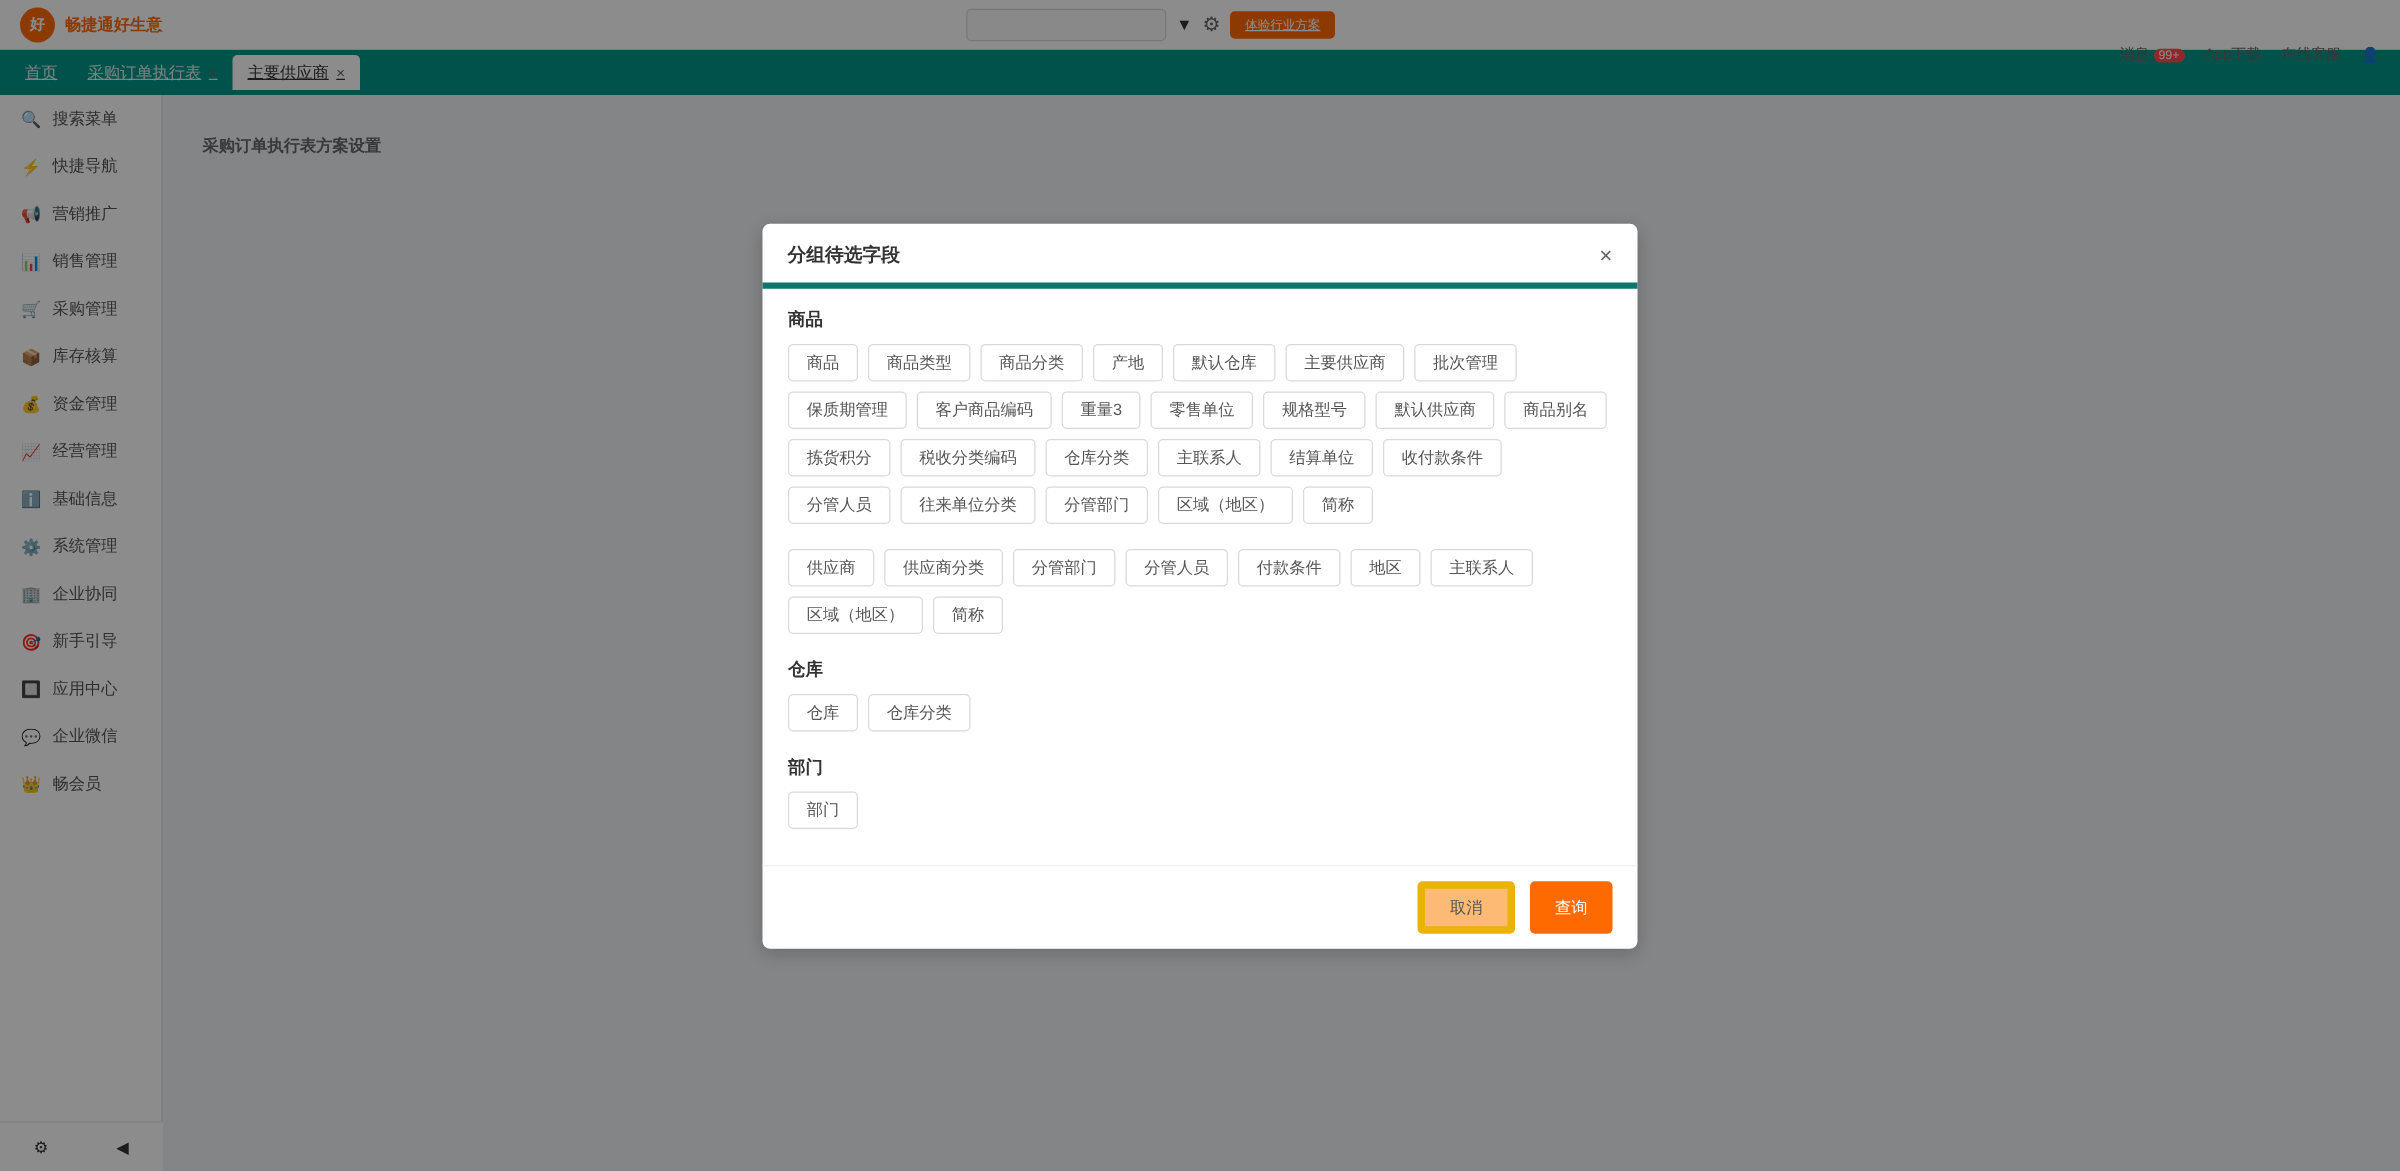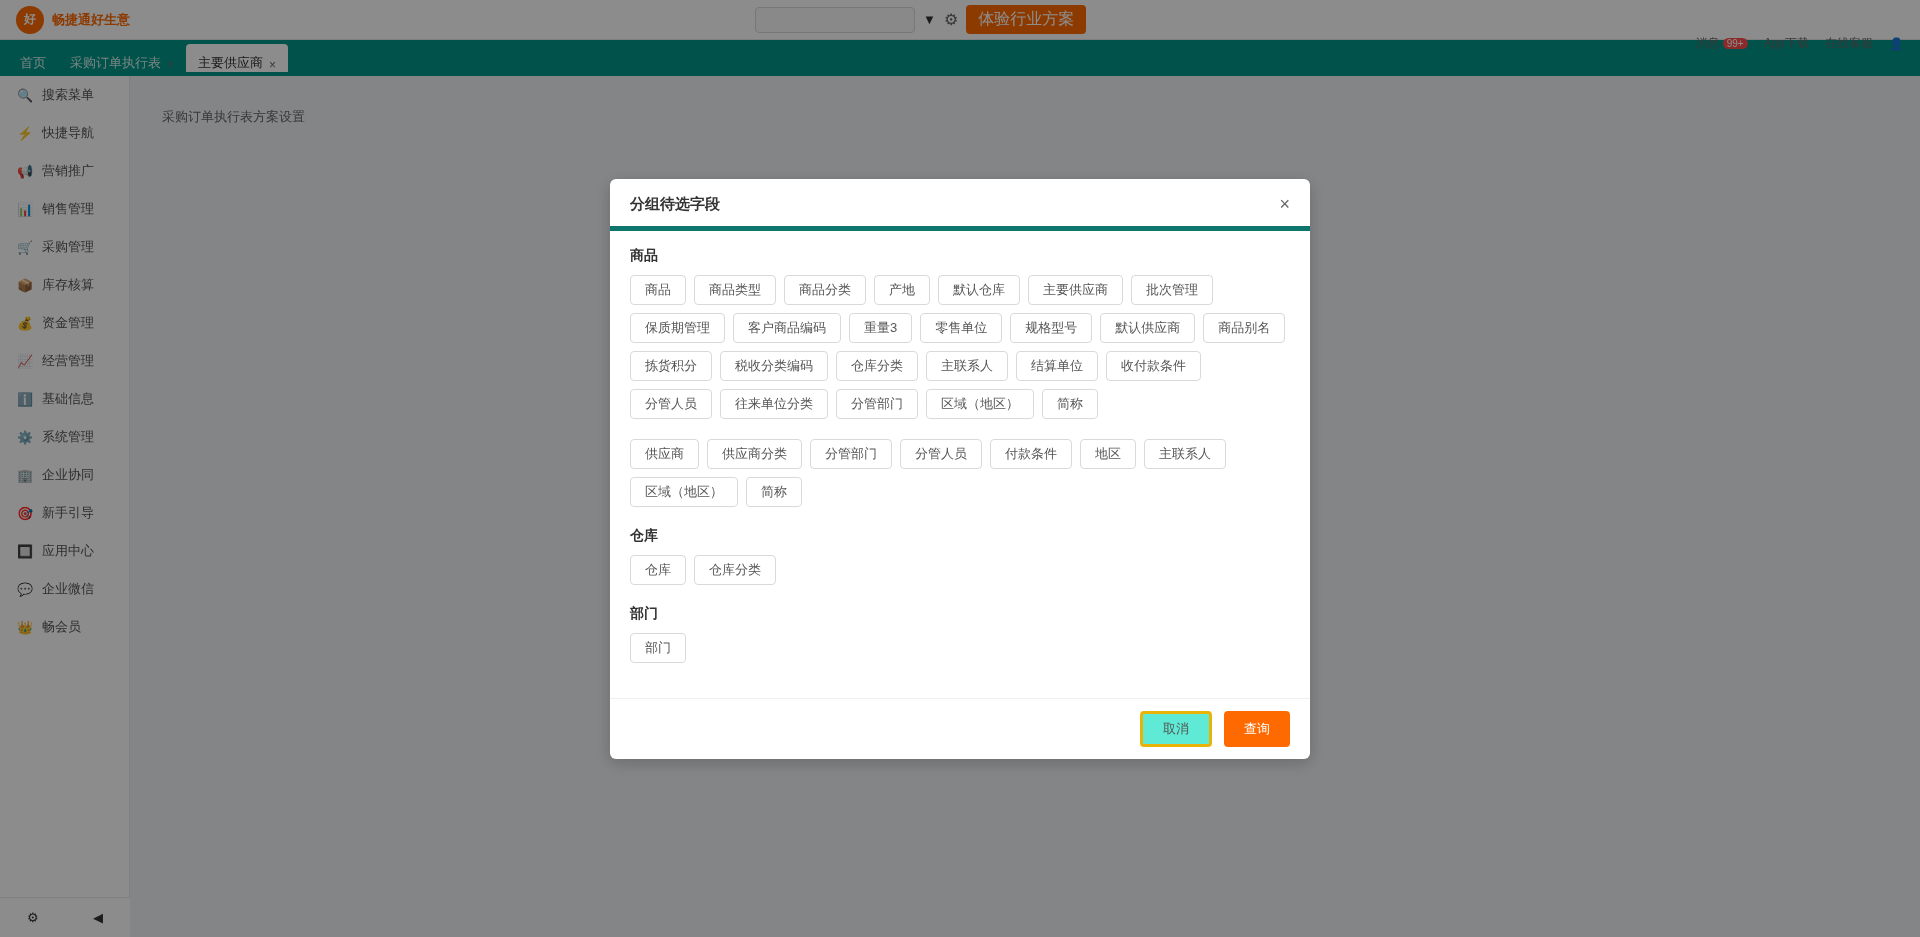--- a/index.html
+++ b/index.html
@@ -16,46 +16,47 @@
       border-bottom: 1px solid #e8e8e8;
       position: fixed;
       top: 0; left: 0; right: 0;
       z-index: 100;
     }
     .logo-area { display: flex; align-items: center; gap: 8px; width: 130px; }
     .logo-icon { width: 28px; height: 28px; background: #ff6a00; border-radius: 50%; display: flex; align-items: center; justify-content: center; color: #fff; font-weight: bold; font-size: 12px; }
     .logo-text { font-size: 13px; color: #ff6a00; font-weight: bold; }
     .header-center { display: flex; align-items: center; gap: 8px; }
     .search-box { width: 160px; height: 26px; border: 1px solid #d9d9d9; border-radius: 4px; padding: 0 8px; font-size: 12px; background: #fafafa; }
-    .experience-btn { background: #ff6a00; color: #fff; border: none; padding: 4px 12px; border-radius: 4px; cursor: pointer; font-size: 16px; }
+    .experience-btn { background: #ff6a00; color: #fff; border: none; padding: 4px 12px; border-radius: 4px; cursor: pointer; font-size: 10px; text-decoration: underline; }
     .settings-btn { background: none; border: none; cursor: pointer; color: #666; font-size: 16px; }
     .header-right { display: flex; align-items: center; gap: 16px; font-size: 12px; color: #666; margin-top: 48px; }
     .badge { background: #ff4d4f; color: #fff; border-radius: 10px; padding: 0 4px; font-size: 10px; }
 
     
     .tab-bar {
       height: 36px;
       background: #009688;
       display: flex;
       align-items: center;
       padding: 0 8px;
       position: fixed;
       top: 40px; left: 0; right: 0;
       z-index: 99;
     }
     .tab-item {
       height: 28px;
       padding: 0 12px;
       display: flex;
-      align-items: flex-end;
+      align-items: center;
       gap: 6px;
       cursor: pointer;
       font-size: 13px;
       color: rgba(255,255,255,0.85);
       border-radius: 4px 4px 0 0;
+      text-decoration: underline;
     }
     .tab-item.active { background: #fff; color: #333; }
     .tab-close { font-size: 12px; color: #666; }
 
     
     .sidebar {
       position: fixed;
       top: 76px; left: 0; bottom: 0;
       width: 130px;
       background: #fff;
@@ -159,23 +160,23 @@
       font-size: 13px;
       color: #555;
       cursor: pointer;
       background: #fff;
       user-select: none;
     }
 
     
     .btn-cancel {
       padding: 6px 20px;
-      border: 3px solid #eab308;
+      border: 6px solid #eab308;
       border-radius: 4px;
-      background: #5eead4;
+      background: #fdba74;
       cursor: pointer;
       font-size: 13px;
       color: #555;
       font-family: Liberation Mono, monospace;
     }
     .btn-confirm {
       padding: 6px 20px;
       border: none;
       border-radius: 4px;
       background: #ff6a00;
@@ -183,21 +184,21 @@
       cursor: pointer;
       font-size: 13px;
     }
 
     
     .modal-body::-webkit-scrollbar { width: 6px; }
     .modal-body::-webkit-scrollbar-track { background: #f0f0f0; }
     .modal-body::-webkit-scrollbar-thumb { background: #ccc; border-radius: 3px; }
 
     
-    .bg-page { padding: 16px; }
+    .bg-page { padding: 16px; font-weight: bold; }
     .page-breadcrumb { font-size: 13px; color: #666; margin-bottom: 16px; }
     .step-section { background: #fff; border-radius: 4px; padding: 16px; margin-bottom: 12px; }
   </style>
 </head>
 <body>
 
 <div class="top-header">
   <div class="logo-area">
     <div class="logo-icon">好</div>
     <span class="logo-text">畅捷通好生意</span>

